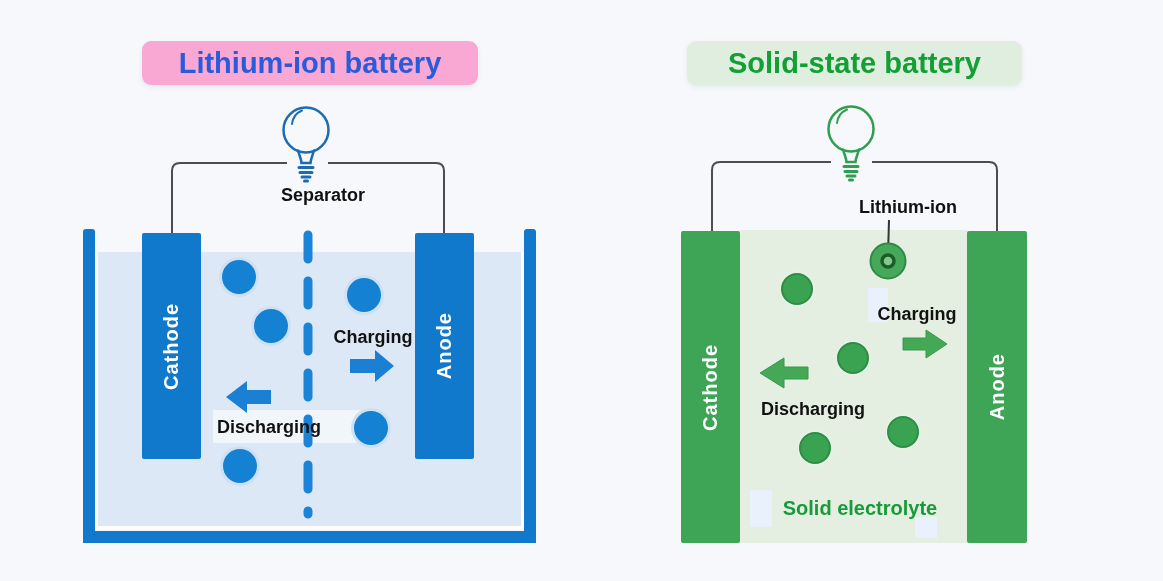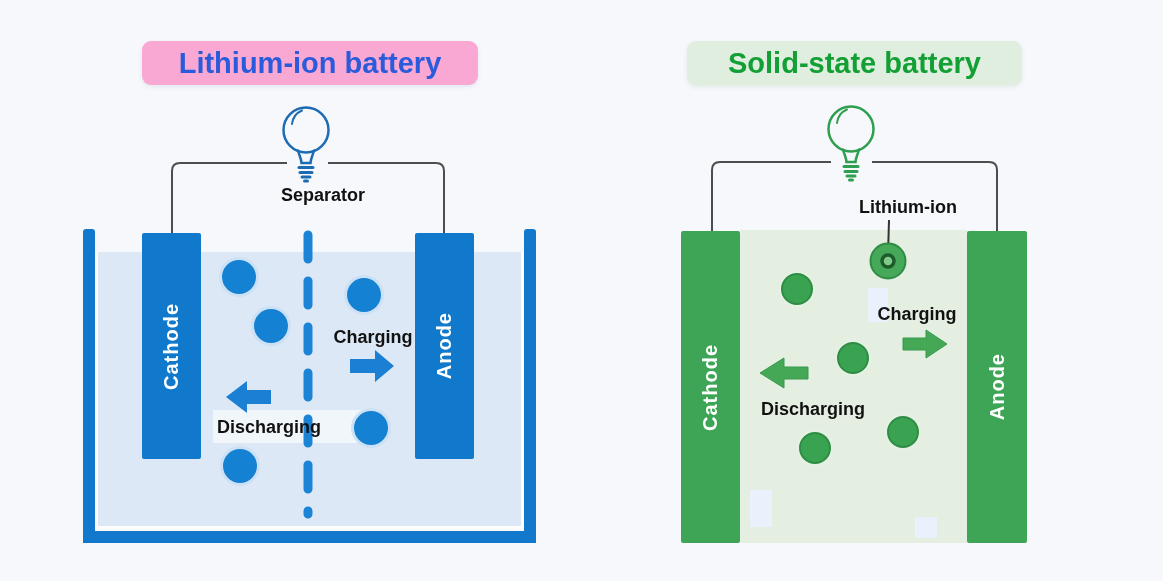--- a/index.html
+++ b/index.html
@@ -123,20 +123,21 @@
     </g>
   </svg>
 
   <div class="lbl" style="left:265px;top:185px;width:100px;text-align:right;">Separator</div>
   <div class="lbl" style="left:330px;top:327px;width:86px;">Charging</div>
   <div class="lbl" style="left:217px;top:417px;width:104px;">Discharging</div>
 
   <div class="lbl" style="left:852px;top:197px;width:112px;">Lithium-ion</div>
   <div class="lbl" style="left:873px;top:304px;width:88px;">Charging</div>
   <div class="lbl" style="left:756px;top:399px;width:114px;">Discharging</div>
+  <div class="lbl se-label" style="left:770px;top:497px;width:180px;">Solid electrolyte</div>
 
 <div class="ion ion-blue" style="left: 222px; top: 260px;"></div>
     <div class="ion ion-blue" style="left: 254px; top: 309px;"></div>
     <div class="ion ion-blue" style="left: 347px; top: 278px;"></div>
     <div class="ion ion-blue" style="left: 354px; top: 411px;"></div>
     <div class="ion ion-blue" style="left: 223px; top: 449px;"></div>
     <div class="ion ion-green" style="left: 781px; top: 273px;"></div>
     <div class="ion ion-green" style="left: 837px; top: 342px;"></div>
     <div class="ion ion-green" style="left: 799px; top: 432px;"></div>
     <div class="ion ion-green" style="left: 887px; top: 416px;"></div>

